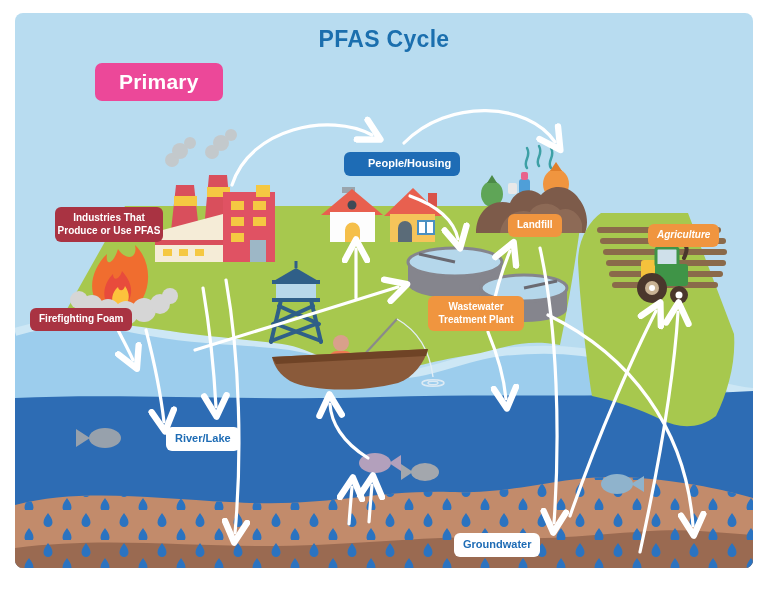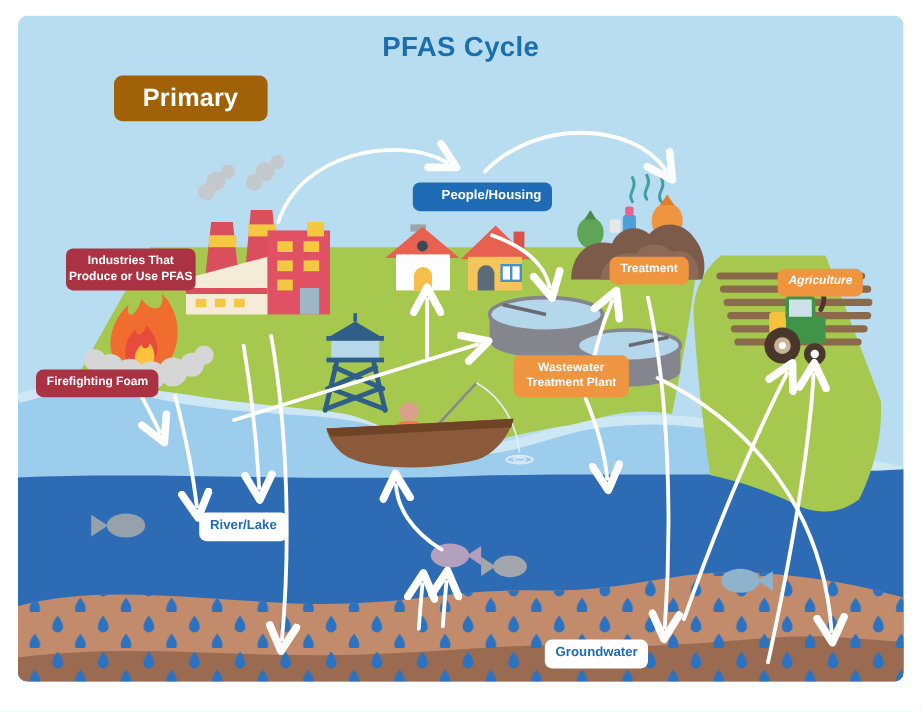--- a/index.html
+++ b/index.html
@@ -7,21 +7,21 @@
   .stage{position:absolute;left:0;top:0;width:768px;height:593px;}
   svg.scene{position:absolute;left:0;top:0;}
   .lbl{position:absolute;border-radius:6px;color:#fff;font-weight:bold;text-align:center;
        padding:5px 9px;font-size:10px;line-height:1.25;box-sizing:border-box;}
   .lbl.red{background:#a93342;}
   .lbl.orange{background:#f0953f;}
   .lbl.blue{background:#1e6cb5;font-size:11px;}
   .lbl.white{background:#ffffff;color:#1e6cb5;font-size:11px;}
   .big{position:absolute;border-radius:7px;color:#fff;font-weight:bold;font-size:21px;
        padding:7px 24px;letter-spacing:.2px;}
-  .big.red{background:#a16207;text-align:center;}
+  .big.red{background:#ec4899;text-align:center;}
   .big.orange{background:#f0953f;}
   .title{position:absolute;left:15px;top:26px;width:738px;text-align:center;
          color:#1b6fae;font-size:23px;font-weight:bold;letter-spacing:.3px;}
   .w106{width:108px;padding:5px 2px;}
   .w94{width:96px;padding:5px 2px;}
 </style>
 </head>
 <body>
 
 <div class="stage">
@@ -240,19 +240,19 @@
   </g>
 </svg>
 
 <div class="title">PFAS Cycle</div>
 
 <div class="big red" style="left:95px;top:63px;">Primary</div>
 
 <div class="lbl red w106" style="left:55px;top:189px;margin-top:18px;">Industries That Produce or Use PFAS</div>
 <div class="lbl red" style="left:30px;top:308px;">Firefighting Foam</div>
 <div class="lbl blue" style="left:344px;top:152px;padding-left:24px;">People/Housing</div>
-<div class="lbl orange" style="left:508px;top:214px;">Treatment</div>
+<div class="lbl orange" style="left:508px;top:214px;">Landfill</div>
 <div class="lbl orange w94" style="left:428px;top:296px;">Wastewater Treatment Plant</div>
 <div class="lbl orange" style="left:648px;top:224px;font-style:italic;">Agriculture</div>
 <div class="lbl white" style="left:166px;top:427px;">River/Lake</div>
 <div class="lbl white" style="left:454px;top:533px;">Groundwater</div>
 
 </div>
 
 </body></html>

